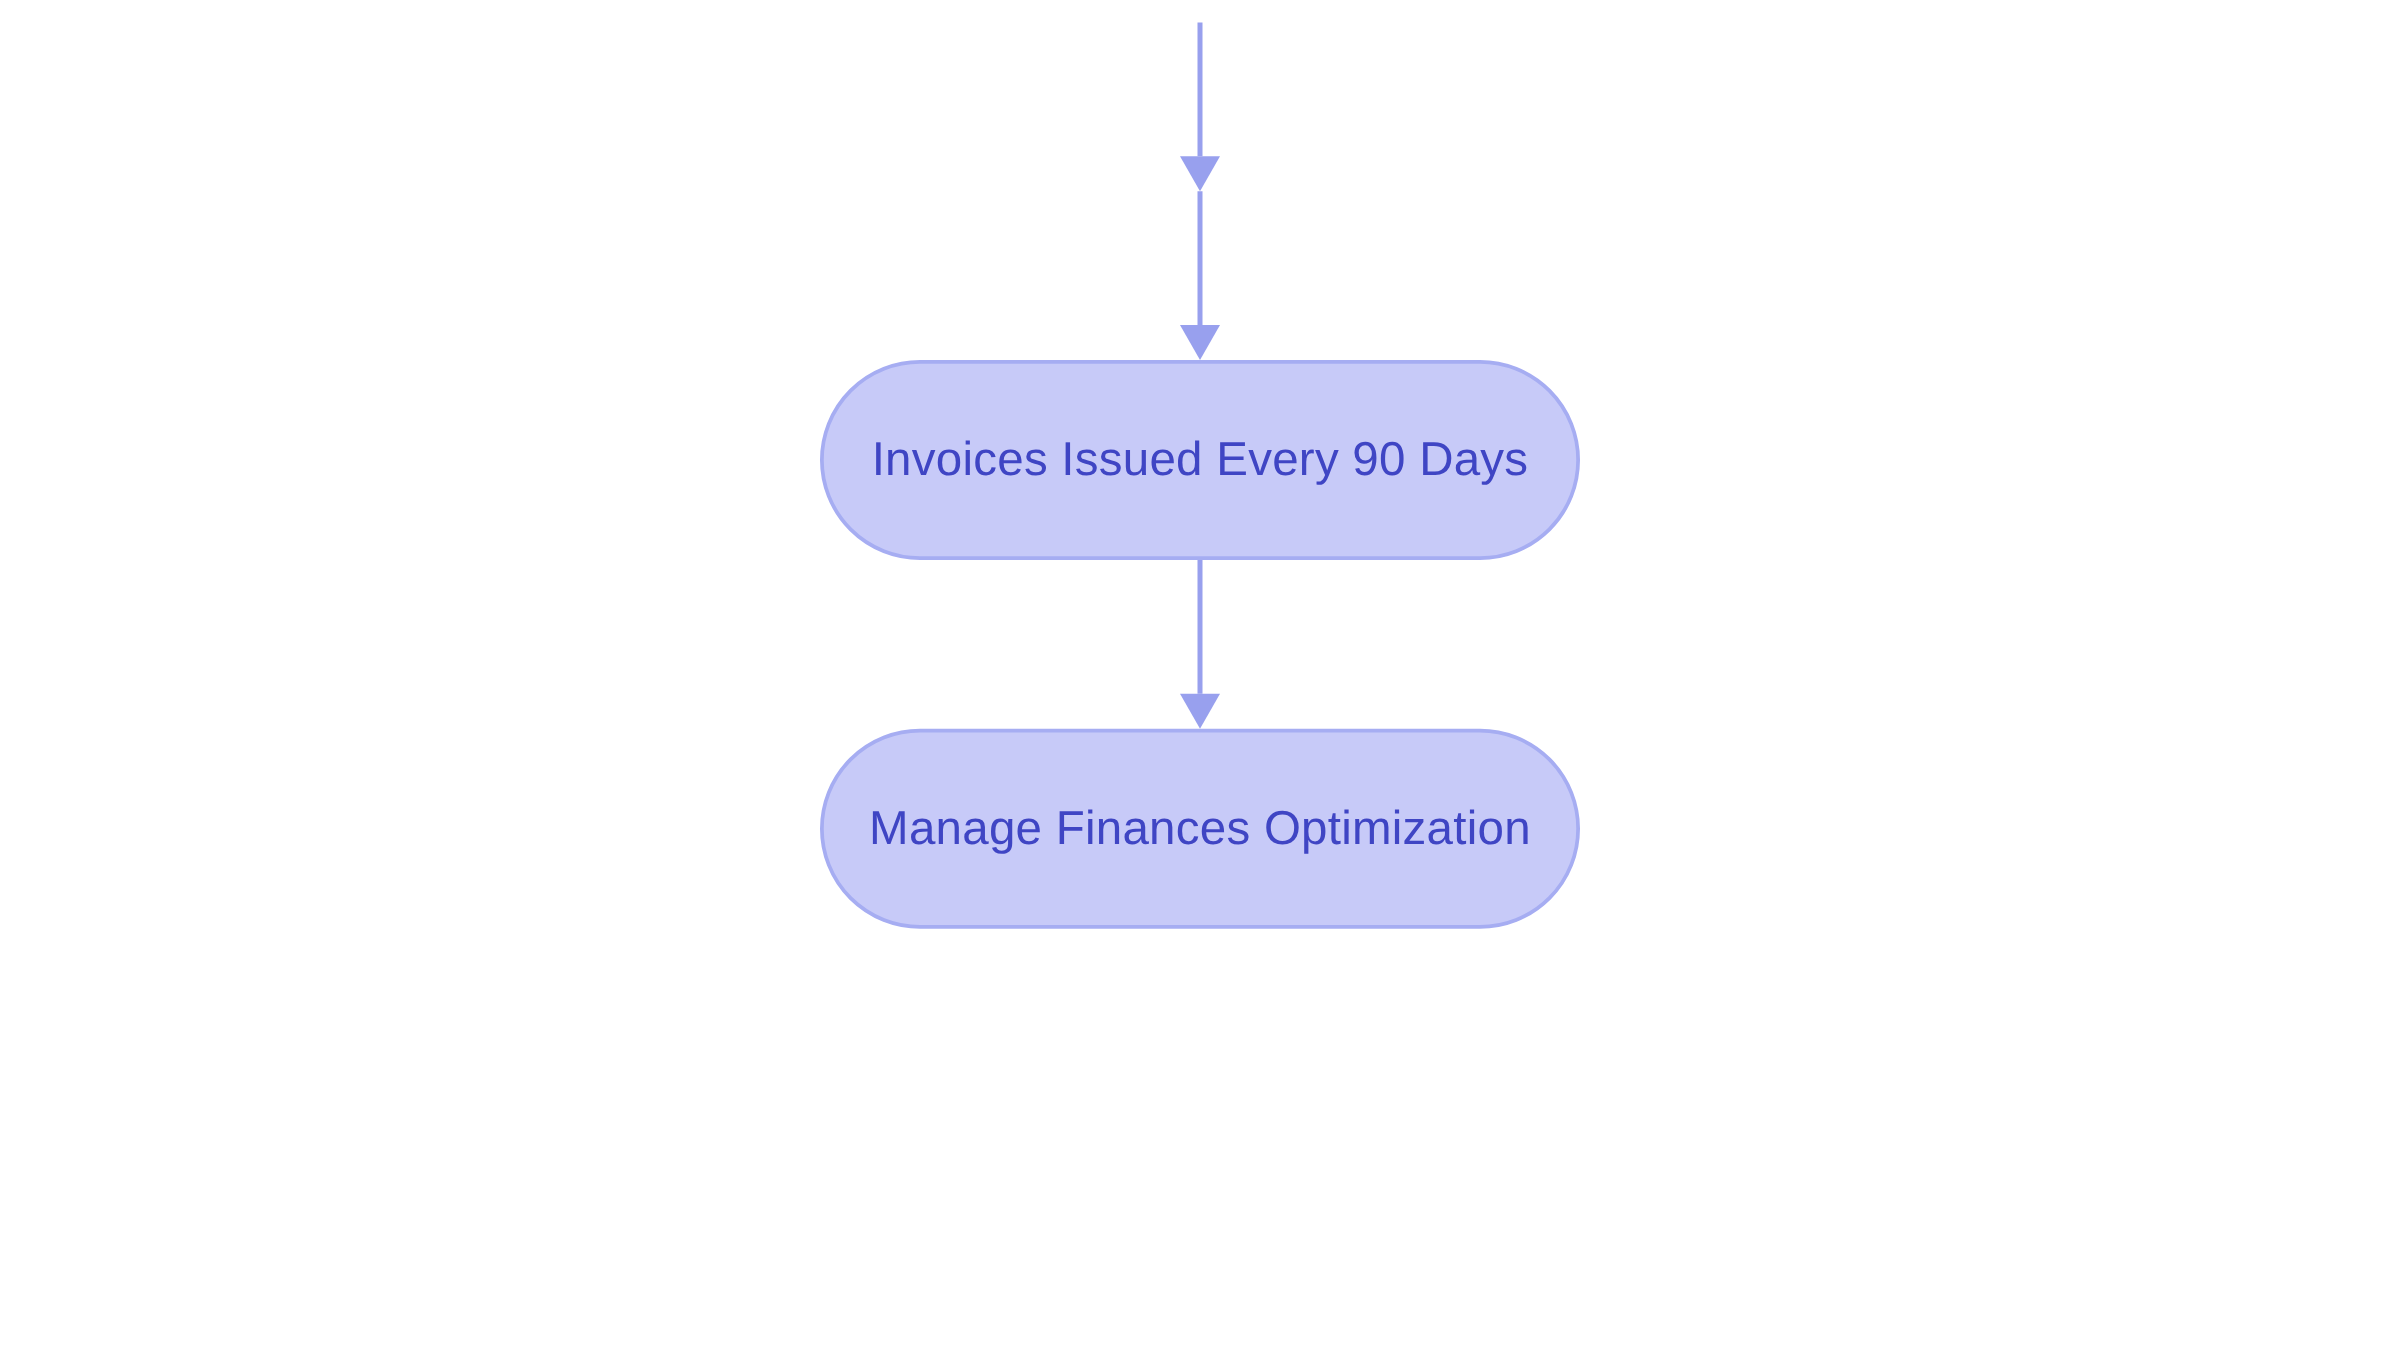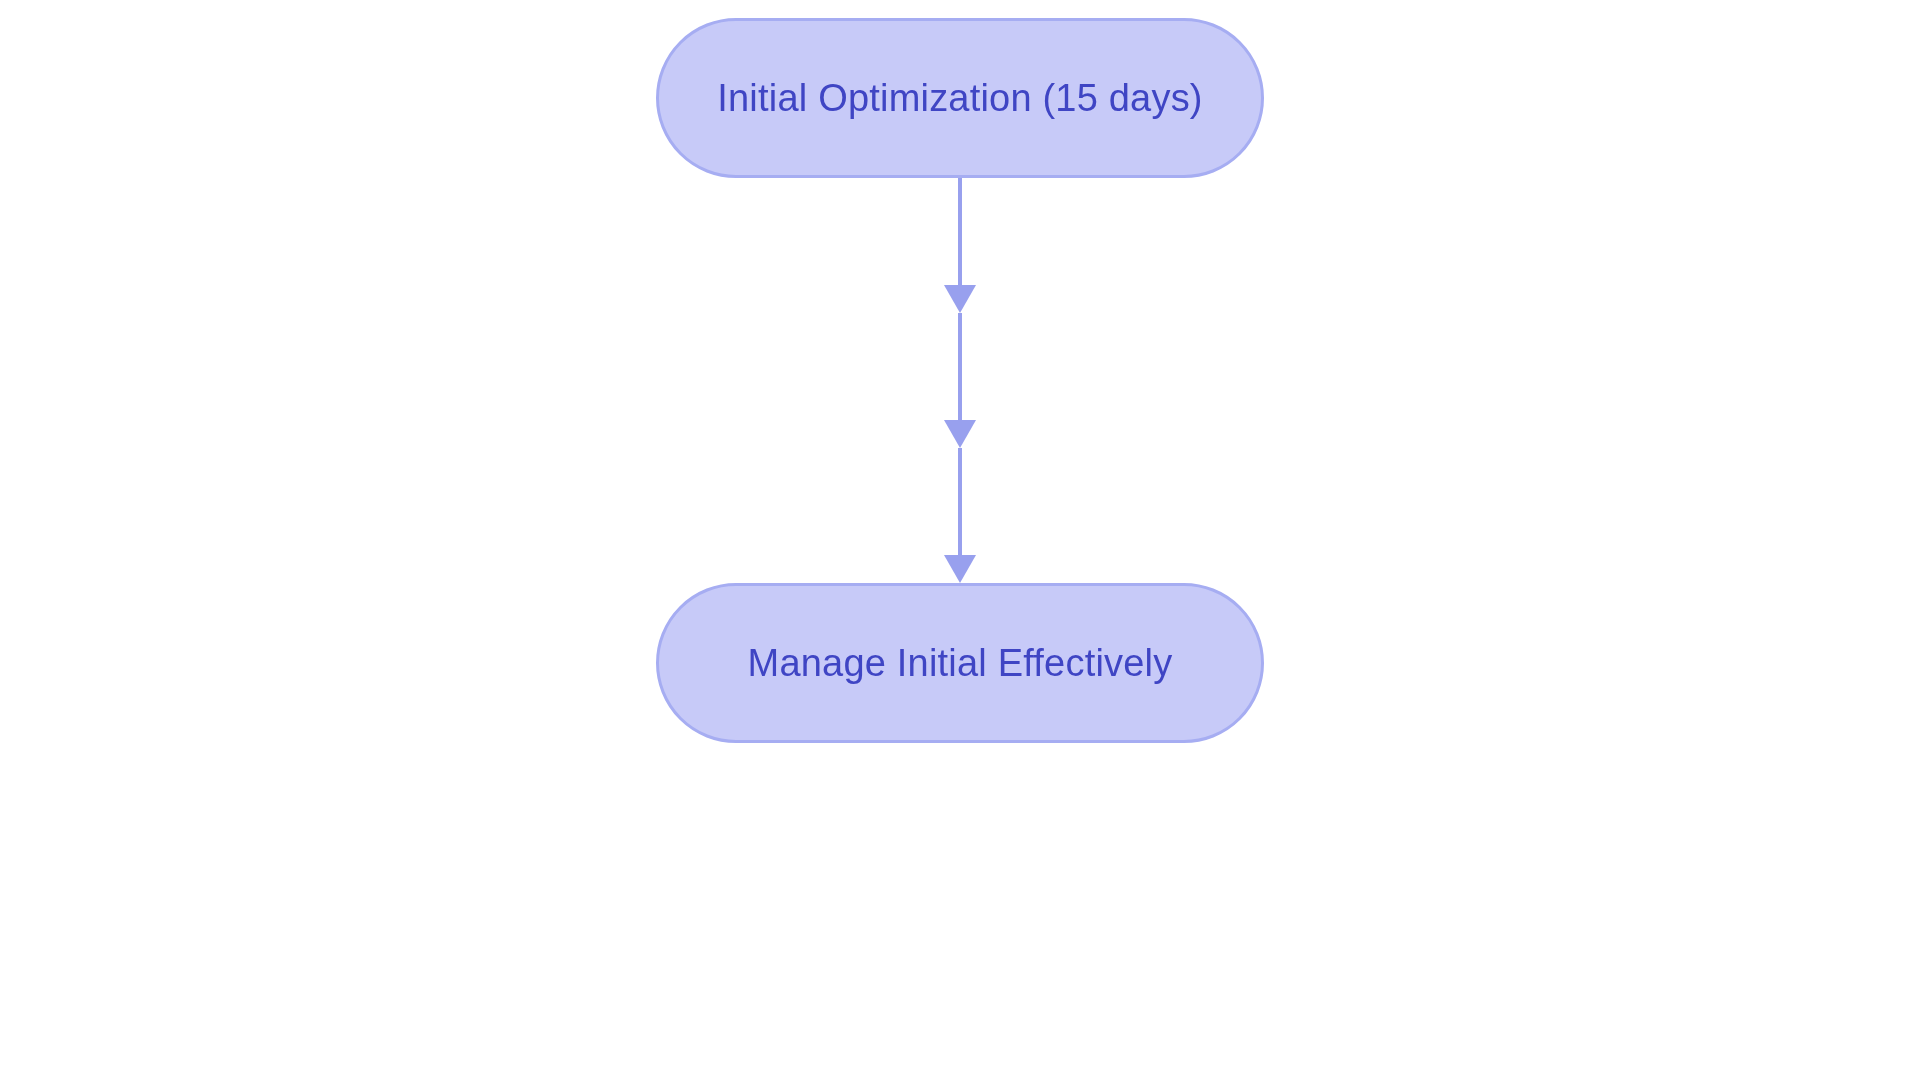--- a/index.html
+++ b/index.html
@@ -57,38 +57,38 @@
     border-left: 16px solid transparent;
     border-right: 16px solid transparent;
     border-top: 28px solid #98a0ee;
   }
 </style>
 </head>
 <body>
 
 <div class="flowchart">
 
-  <div class="flow-node">
-    <span>Initial Optimization (15 days)</span>
-  </div>
-
-  <div class="connector">
-    <div class="line"></div>
-    <div class="arrowhead"></div>
-  </div>
-
 
   <div class="connector">
     <div class="line"></div>
     <div class="arrowhead"></div>
   </div>
 
 
   <div class="connector">
     <div class="line"></div>
     <div class="arrowhead"></div>
   </div>
 
   <div class="flow-node">
-    <span>Manage Initial Effectively</span>
+    <span>Invoices Issued Every 90 Days</span>
+  </div>
+
+  <div class="connector">
+    <div class="line"></div>
+    <div class="arrowhead"></div>
+  </div>
+
+  <div class="flow-node">
+    <span>Manage Finances Optimization</span>
   </div>
 
 </div>
 
 </body></html>

